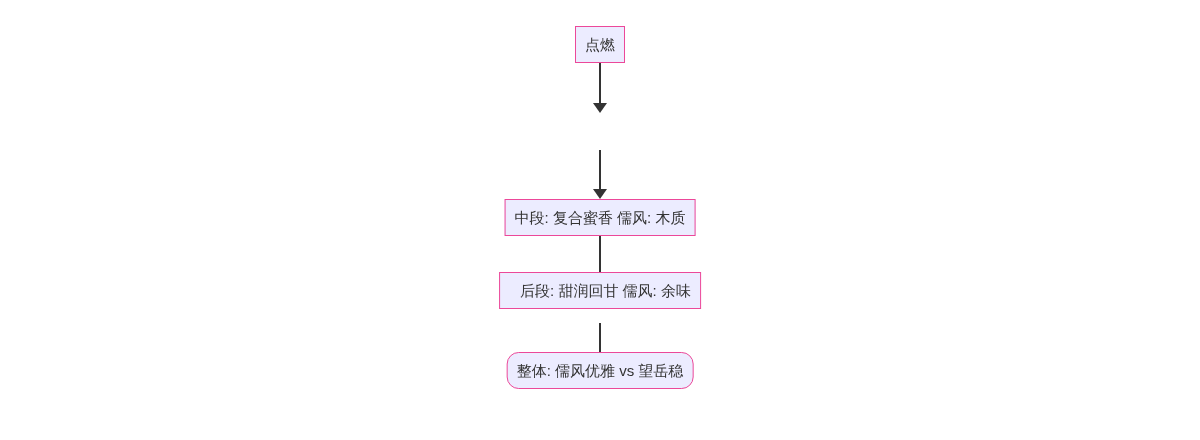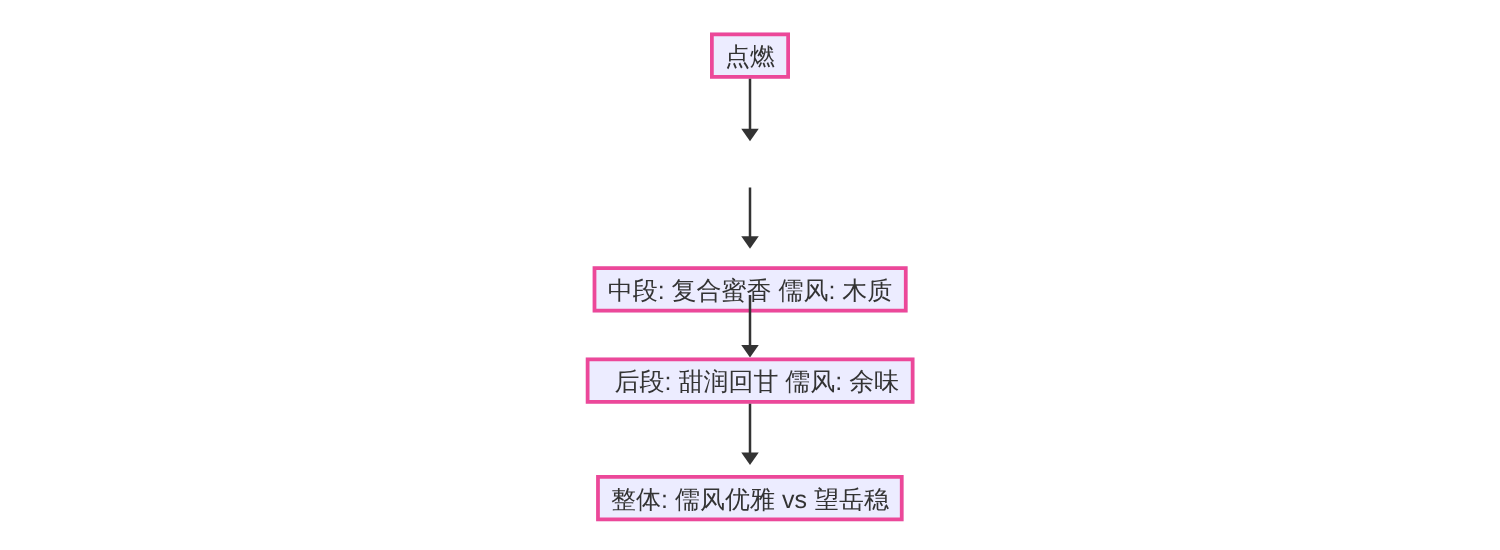--- a/index.html
+++ b/index.html
@@ -17,31 +17,31 @@
   }
   .node {
     position: absolute;
     left: 600px;
     transform: translateX(-50%);
     box-sizing: border-box;
     height: 37px;
     line-height: 35px;
     padding: 0 9px;
     background: #ECECFF;
-    border: 3px solid #ec4899;
+    border: 1px solid #ec4899;
     color: #333333;
-    font-size: 20px;
+    font-size: 15px;
     text-align: center;
     white-space: nowrap;
   }
   .node-1 { top: 26px; }
   .node-2 { top: 113px; }
-  .node-3 { top: 213px; }
-  .node-4 { top: 286px; padding-left: 20px; }
-  .node-5 { top: 380px; }
+  .node-3 { top: 199px; }
+  .node-4 { top: 272px; padding-left: 20px; }
+  .node-5 { top: 352px; border-radius: 12px; }
 
   .arrow {
     position: absolute;
     left: 592px;
     width: 16px;
   }
   .arrow-1 { top: 63px;  height: 50px; }
   .arrow-2 { top: 150px; height: 49px; }
   .arrow-3 { top: 236px; height: 50px; }
   .arrow-4 { top: 323px; height: 49px; }

